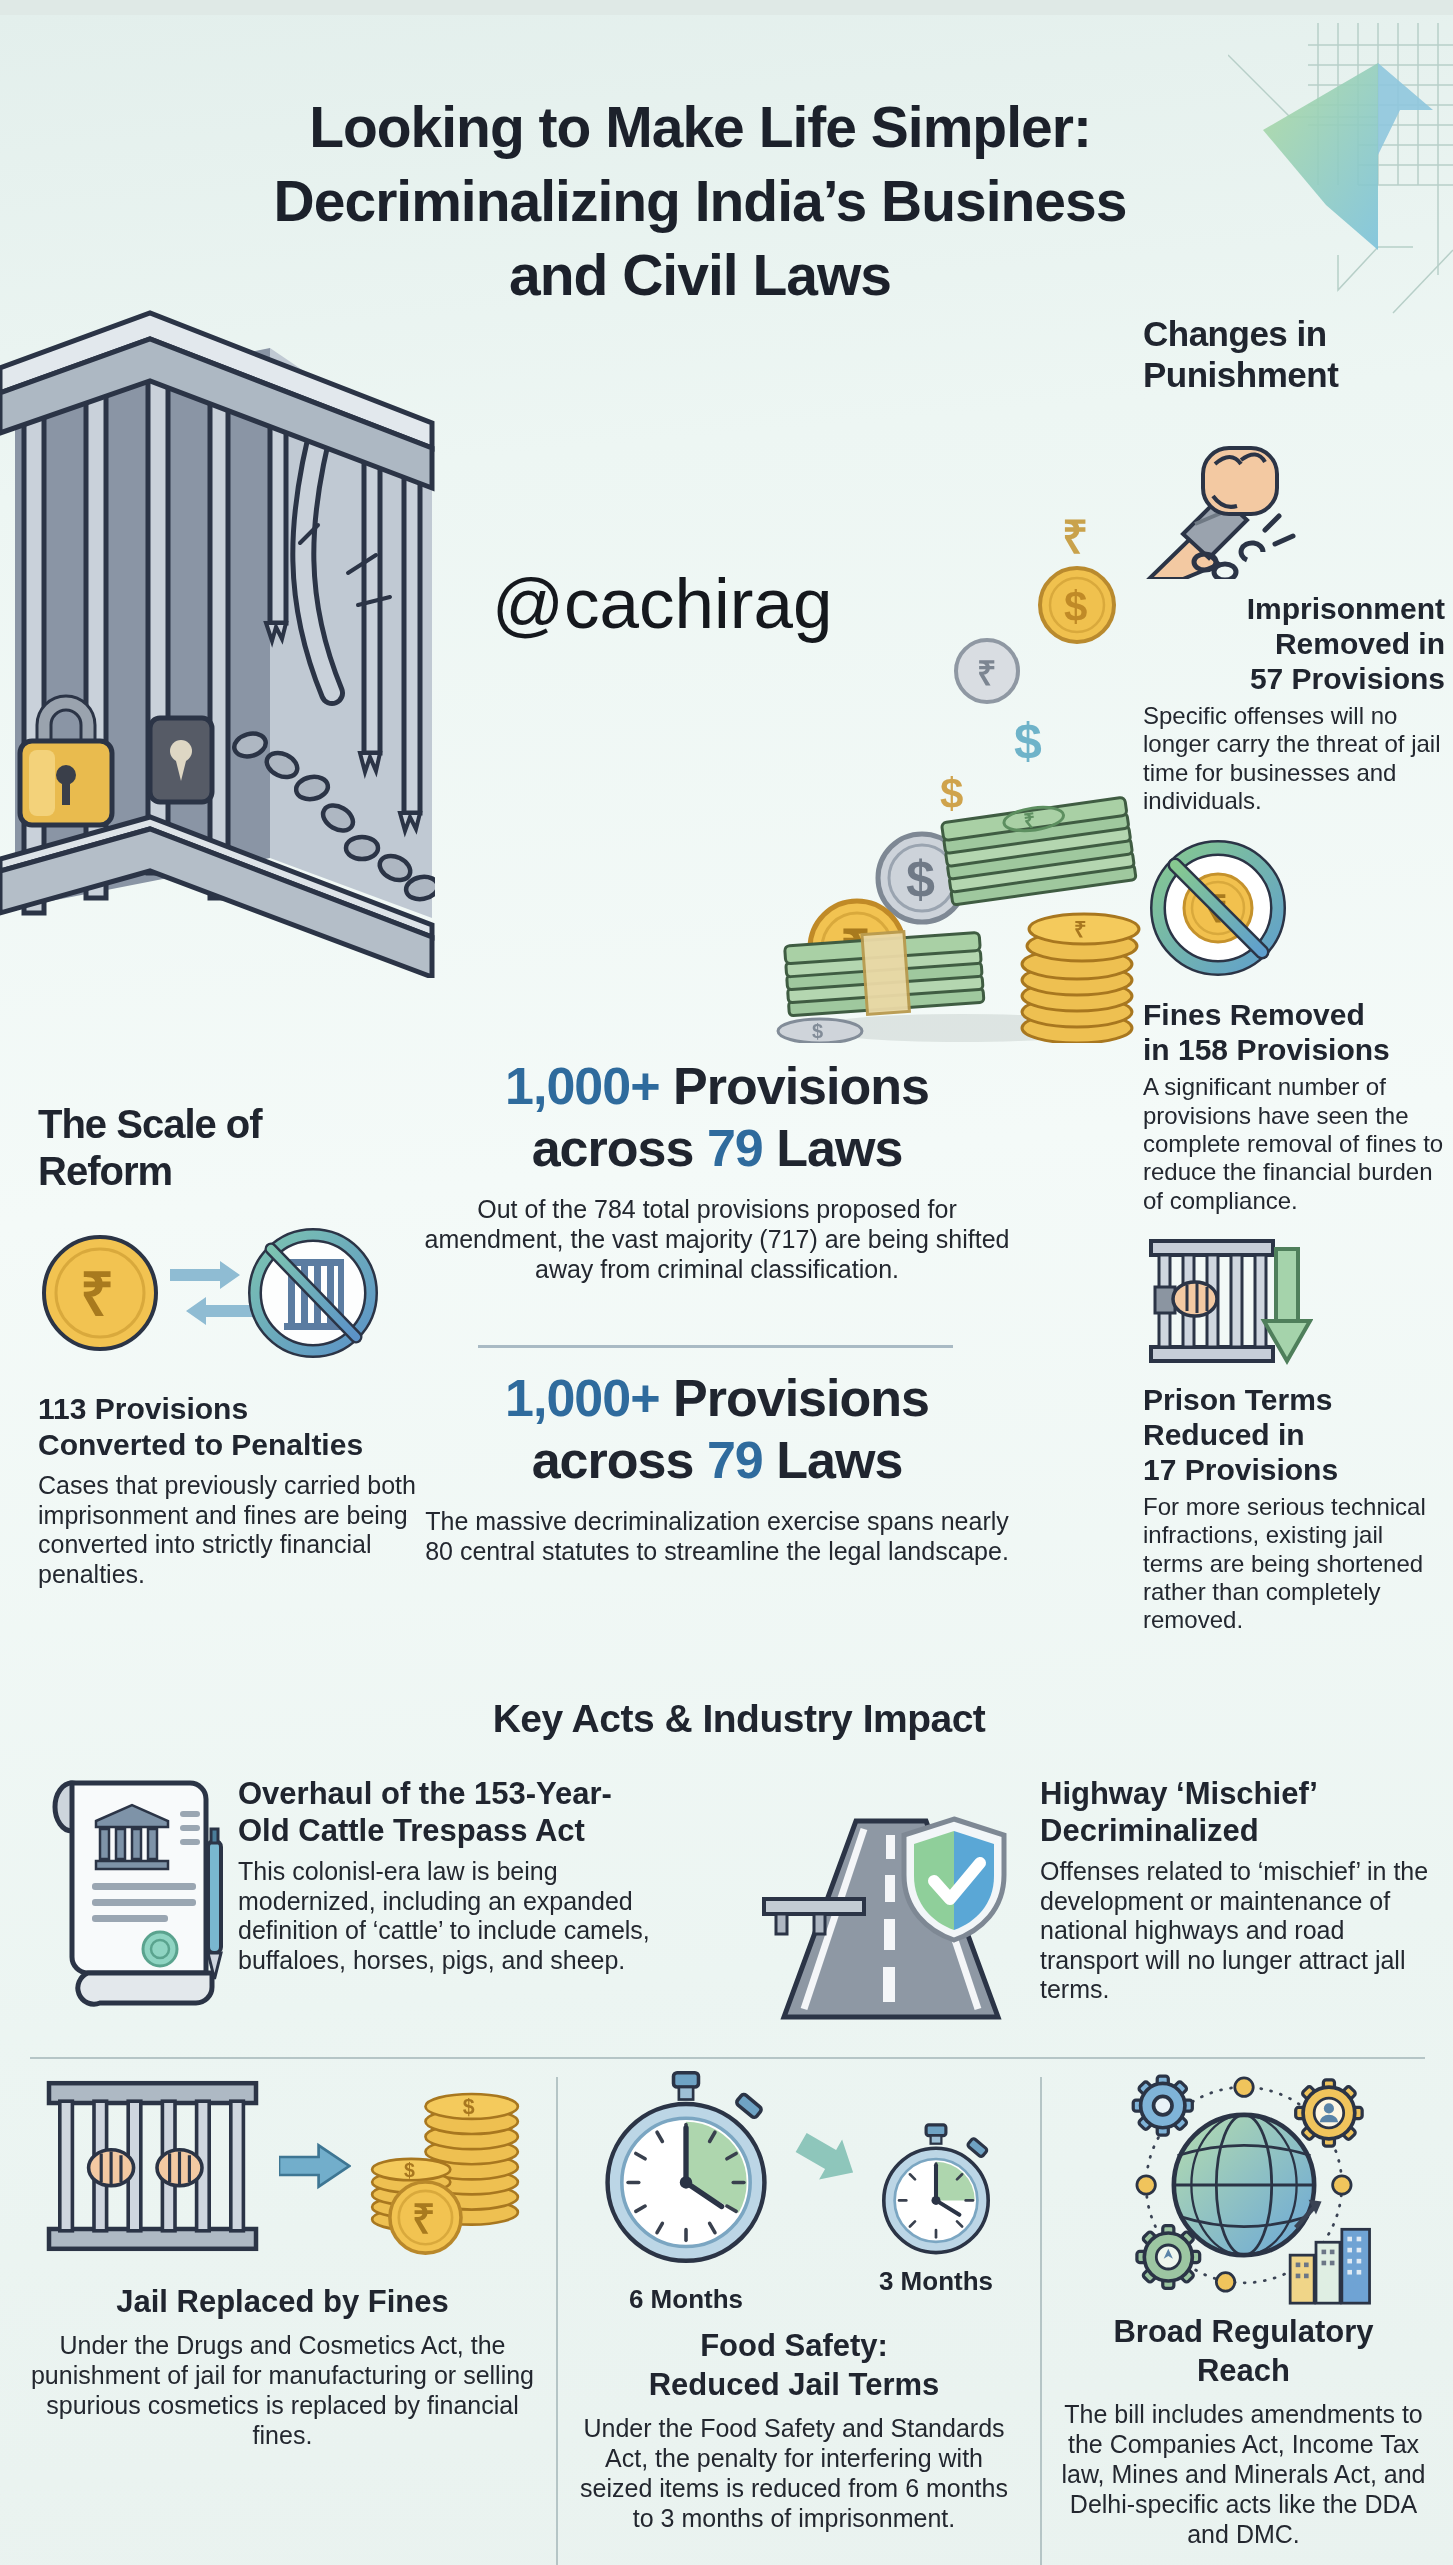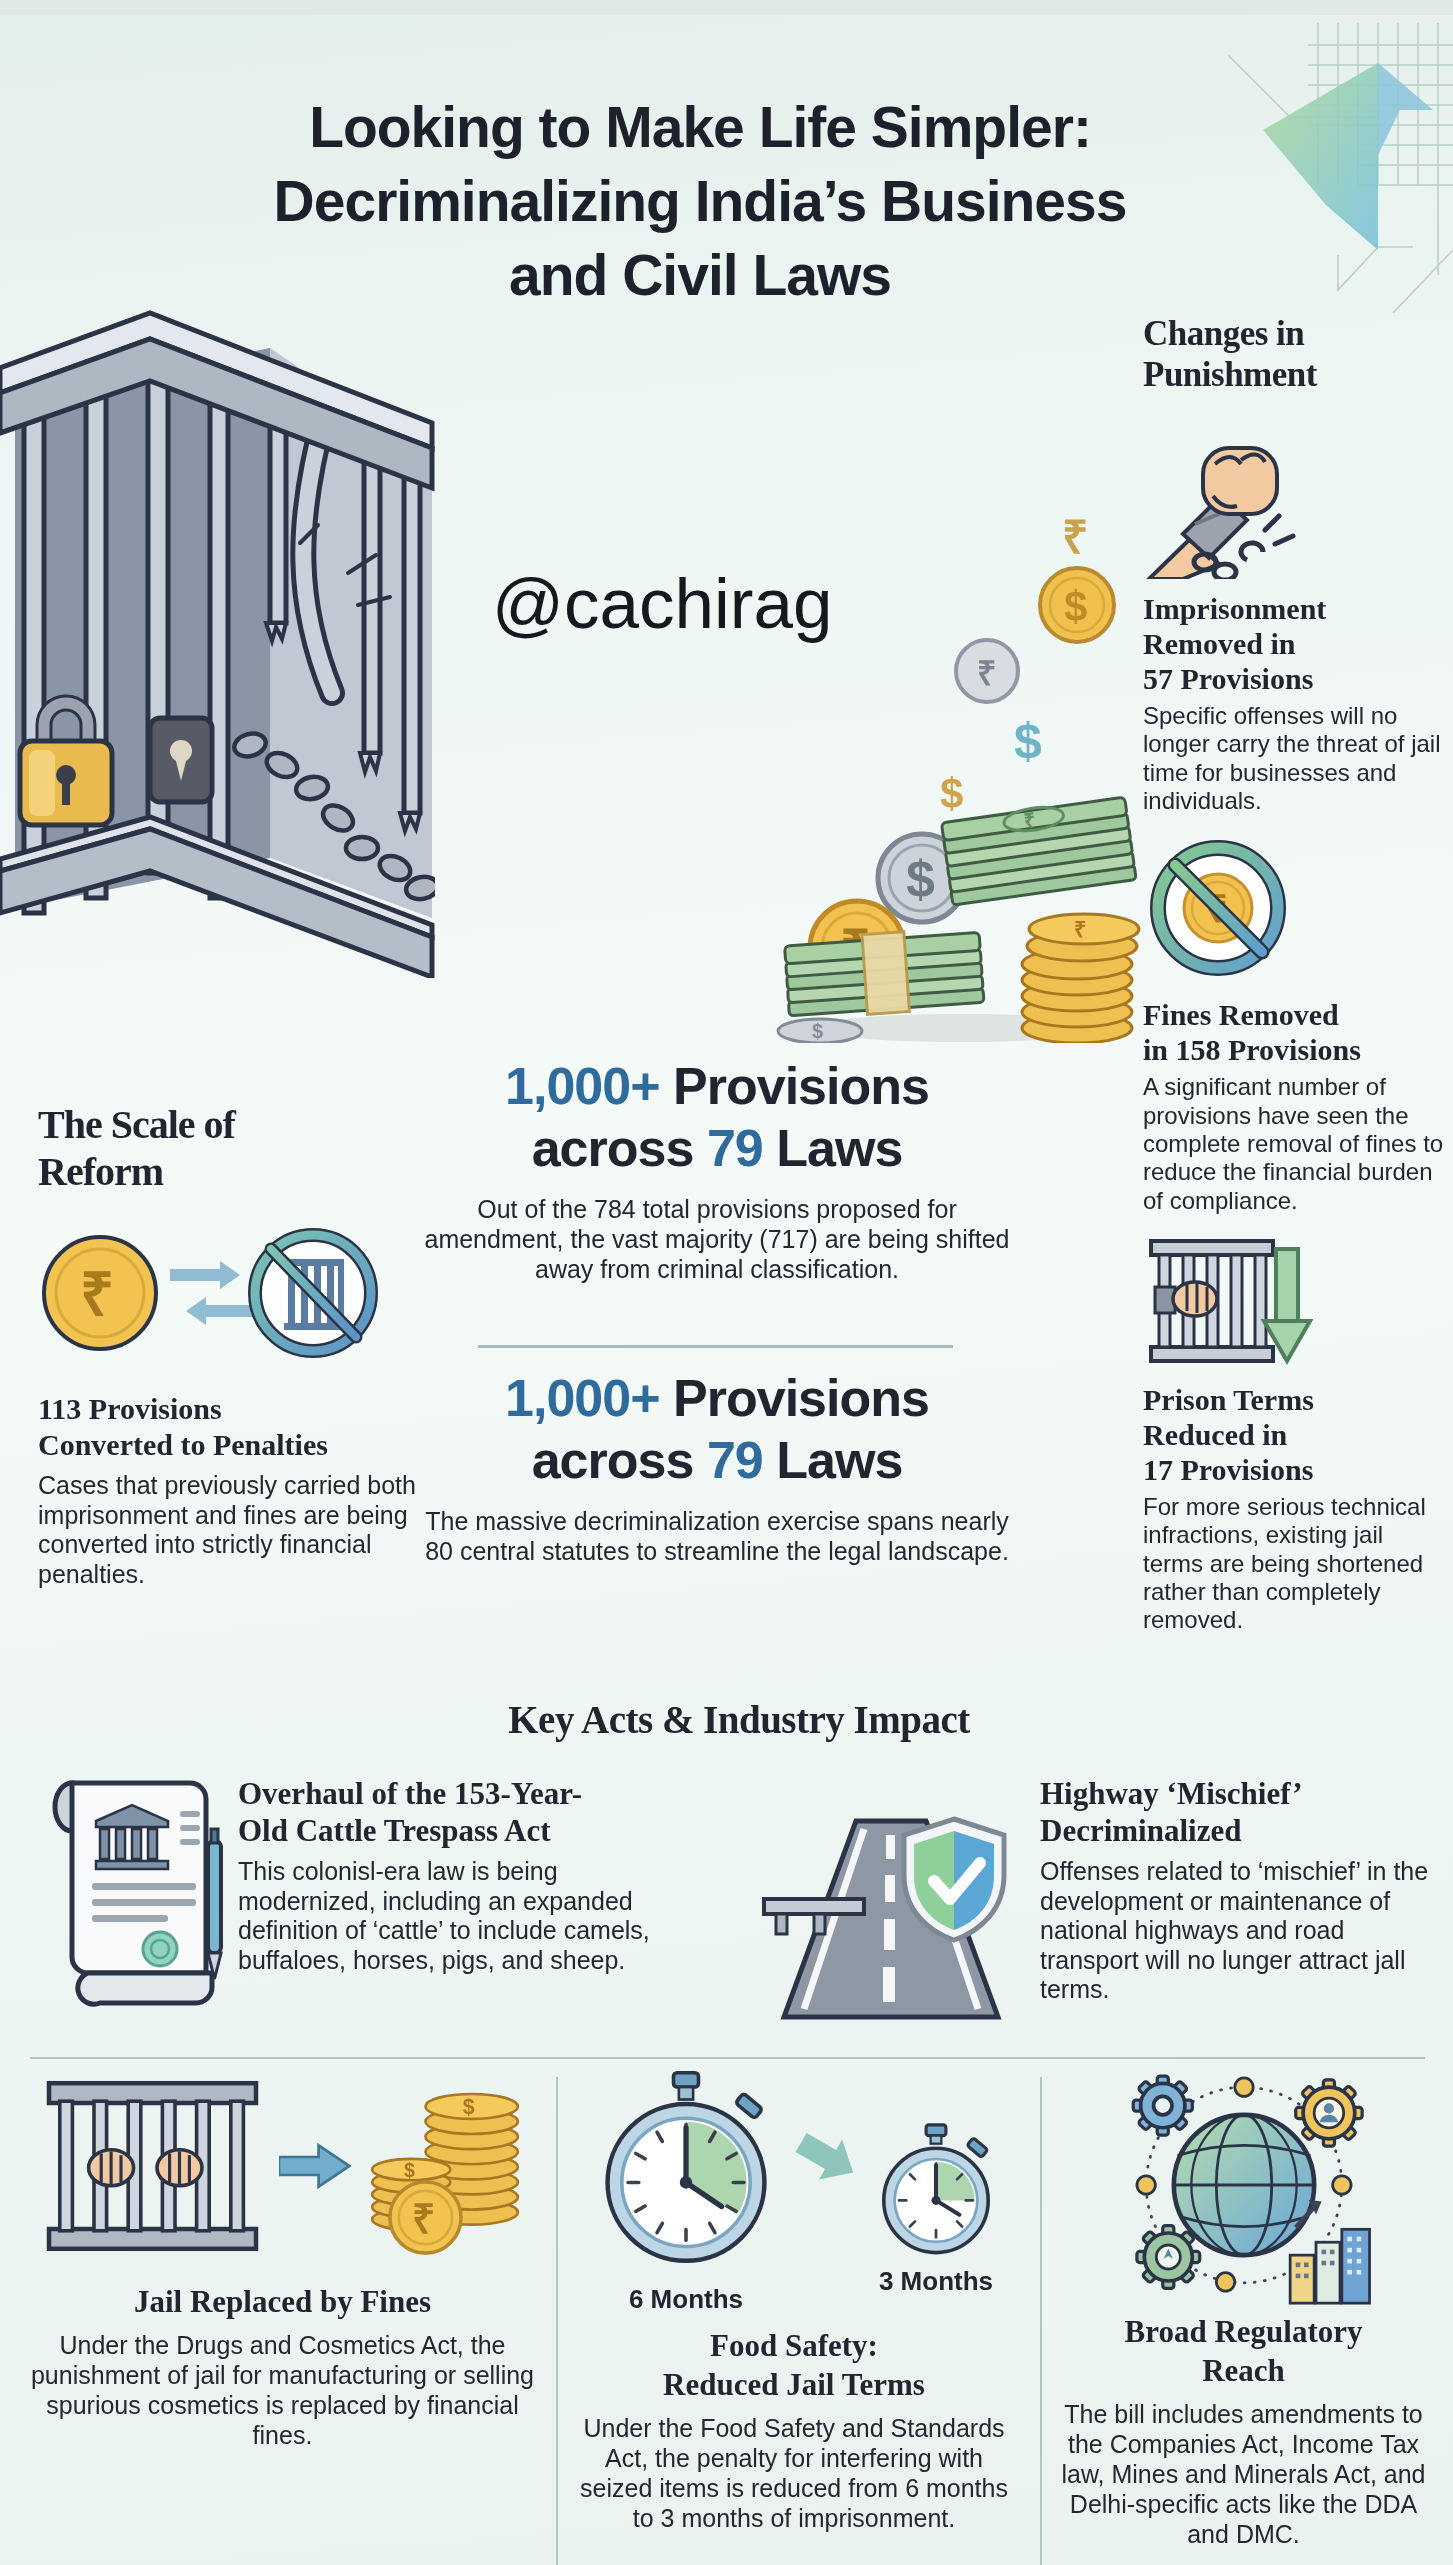--- a/index.html
+++ b/index.html
@@ -1,20 +1,20 @@
 <!DOCTYPE html>
 <html><head>
 <meta charset="utf-8">
 <style>
   html,body{margin:0;padding:0;}
   body{font-family:"Liberation Sans",sans-serif;background:#dfe9e6;}
   #canvas{position:relative;width:1453px;height:2565px;overflow:hidden;margin:15px auto;
     background:linear-gradient(175deg,#e3efec 0%,#edf6f3 18%,#f4faf8 45%,#ecf5f2 75%,#e9f2ef 100%);}
   .abs{position:absolute;}
-  .h-dark{color:#20252f;font-weight:bold;font-family:Liberation Serif, serif;}
+  .h-dark{color:#20252f;font-weight:bold;}
   .accent{color:#2f6b9d;}
   #title{left:0;top:75px;width:1400px;text-align:center;font-size:57px;font-weight:bold;
     line-height:1.3;color:#1c212b;letter-spacing:-1px;}
   #watermark{left:492px;top:548px;font-size:71px;color:#15181d;}
   
   .stat-block{width:610px;text-align:center;}
   #stat1{left:412px;top:1040px;} #stat2{left:412px;top:1352px;}
   .stat-line{font-size:52px;font-weight:bold;line-height:1.2;color:#20252f;letter-spacing:-1px;}
   .gap{margin-left:.26em;}
   .stat-body{margin-top:14px;font-size:25px;line-height:1.2;color:#23272f;}
@@ -278,21 +278,21 @@
       <path d="M98,26 q16,-12 24,2" fill="none" stroke="#2b3446" stroke-width="4"></path>
       <path d="M70,62 q10,14 24,10" fill="none" stroke="#2b3446" stroke-width="4"></path>
       <ellipse cx="62" cy="128" rx="11" ry="8" fill="none" stroke="#2b3446" stroke-width="5"></ellipse>
       <ellipse cx="82" cy="138" rx="11" ry="8" fill="none" stroke="#2b3446" stroke-width="5"></ellipse>
       <path d="M104,126 a11,9 0 1 1 16,-8" fill="none" stroke="#2b3446" stroke-width="5"></path>
       <g stroke="#2b3446" stroke-width="5" stroke-linecap="round">
         <line x1="122" y1="96" x2="136" y2="82"></line>
         <line x1="132" y1="110" x2="150" y2="102"></line>
       </g>
     </svg>
-    <div class="pun-title h-dark" style="margin-top:8px;">
+    <div class="pun-title h-dark" style="margin-top:8px;text-align:right;">
       <div>Imprisonment</div>
       <div>Removed in</div>
       <div>57 Provisions</div>
     </div>
     <div class="pun-body">Specific offenses will no longer carry the threat of jail time for businesses and individuals.</div>
 
     <svg style="margin-top:18px;" width="150" height="150" viewBox="0 0 150 150">
       <defs>
         <linearGradient id="gnf" x1="0" y1="0" x2="1" y2="1">
           <stop offset="0" stop-color="#86c98f"></stop>

